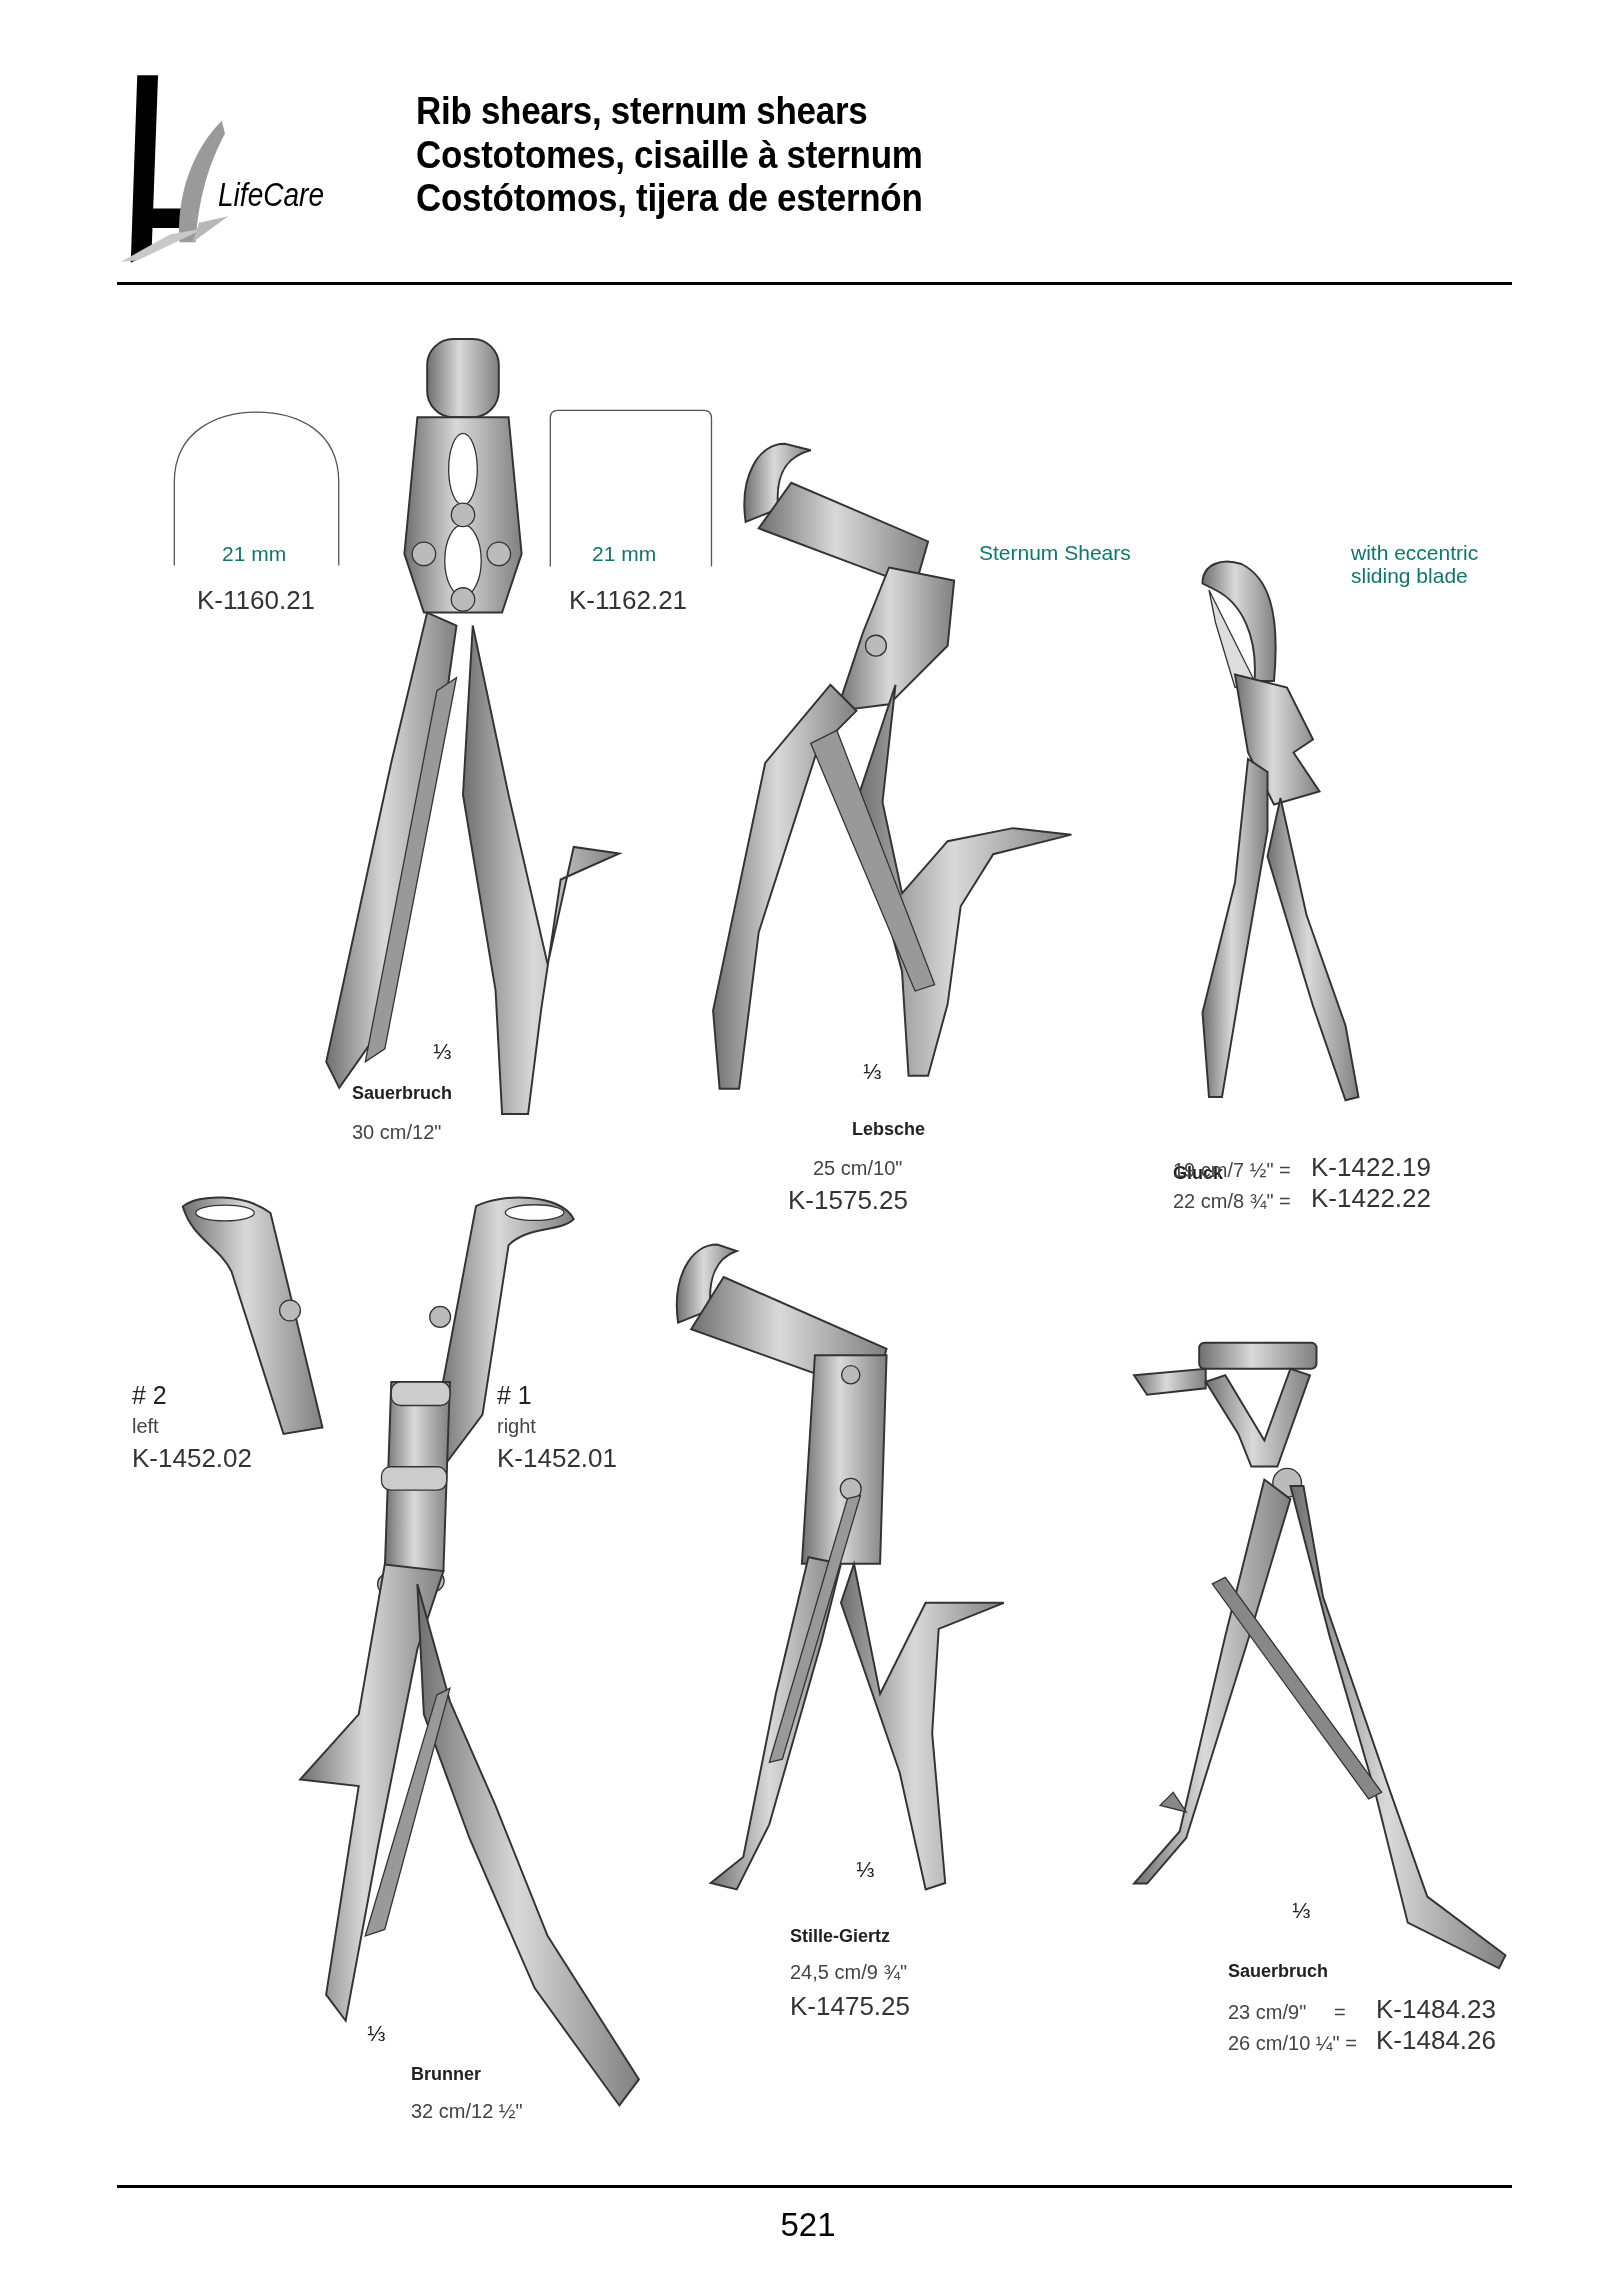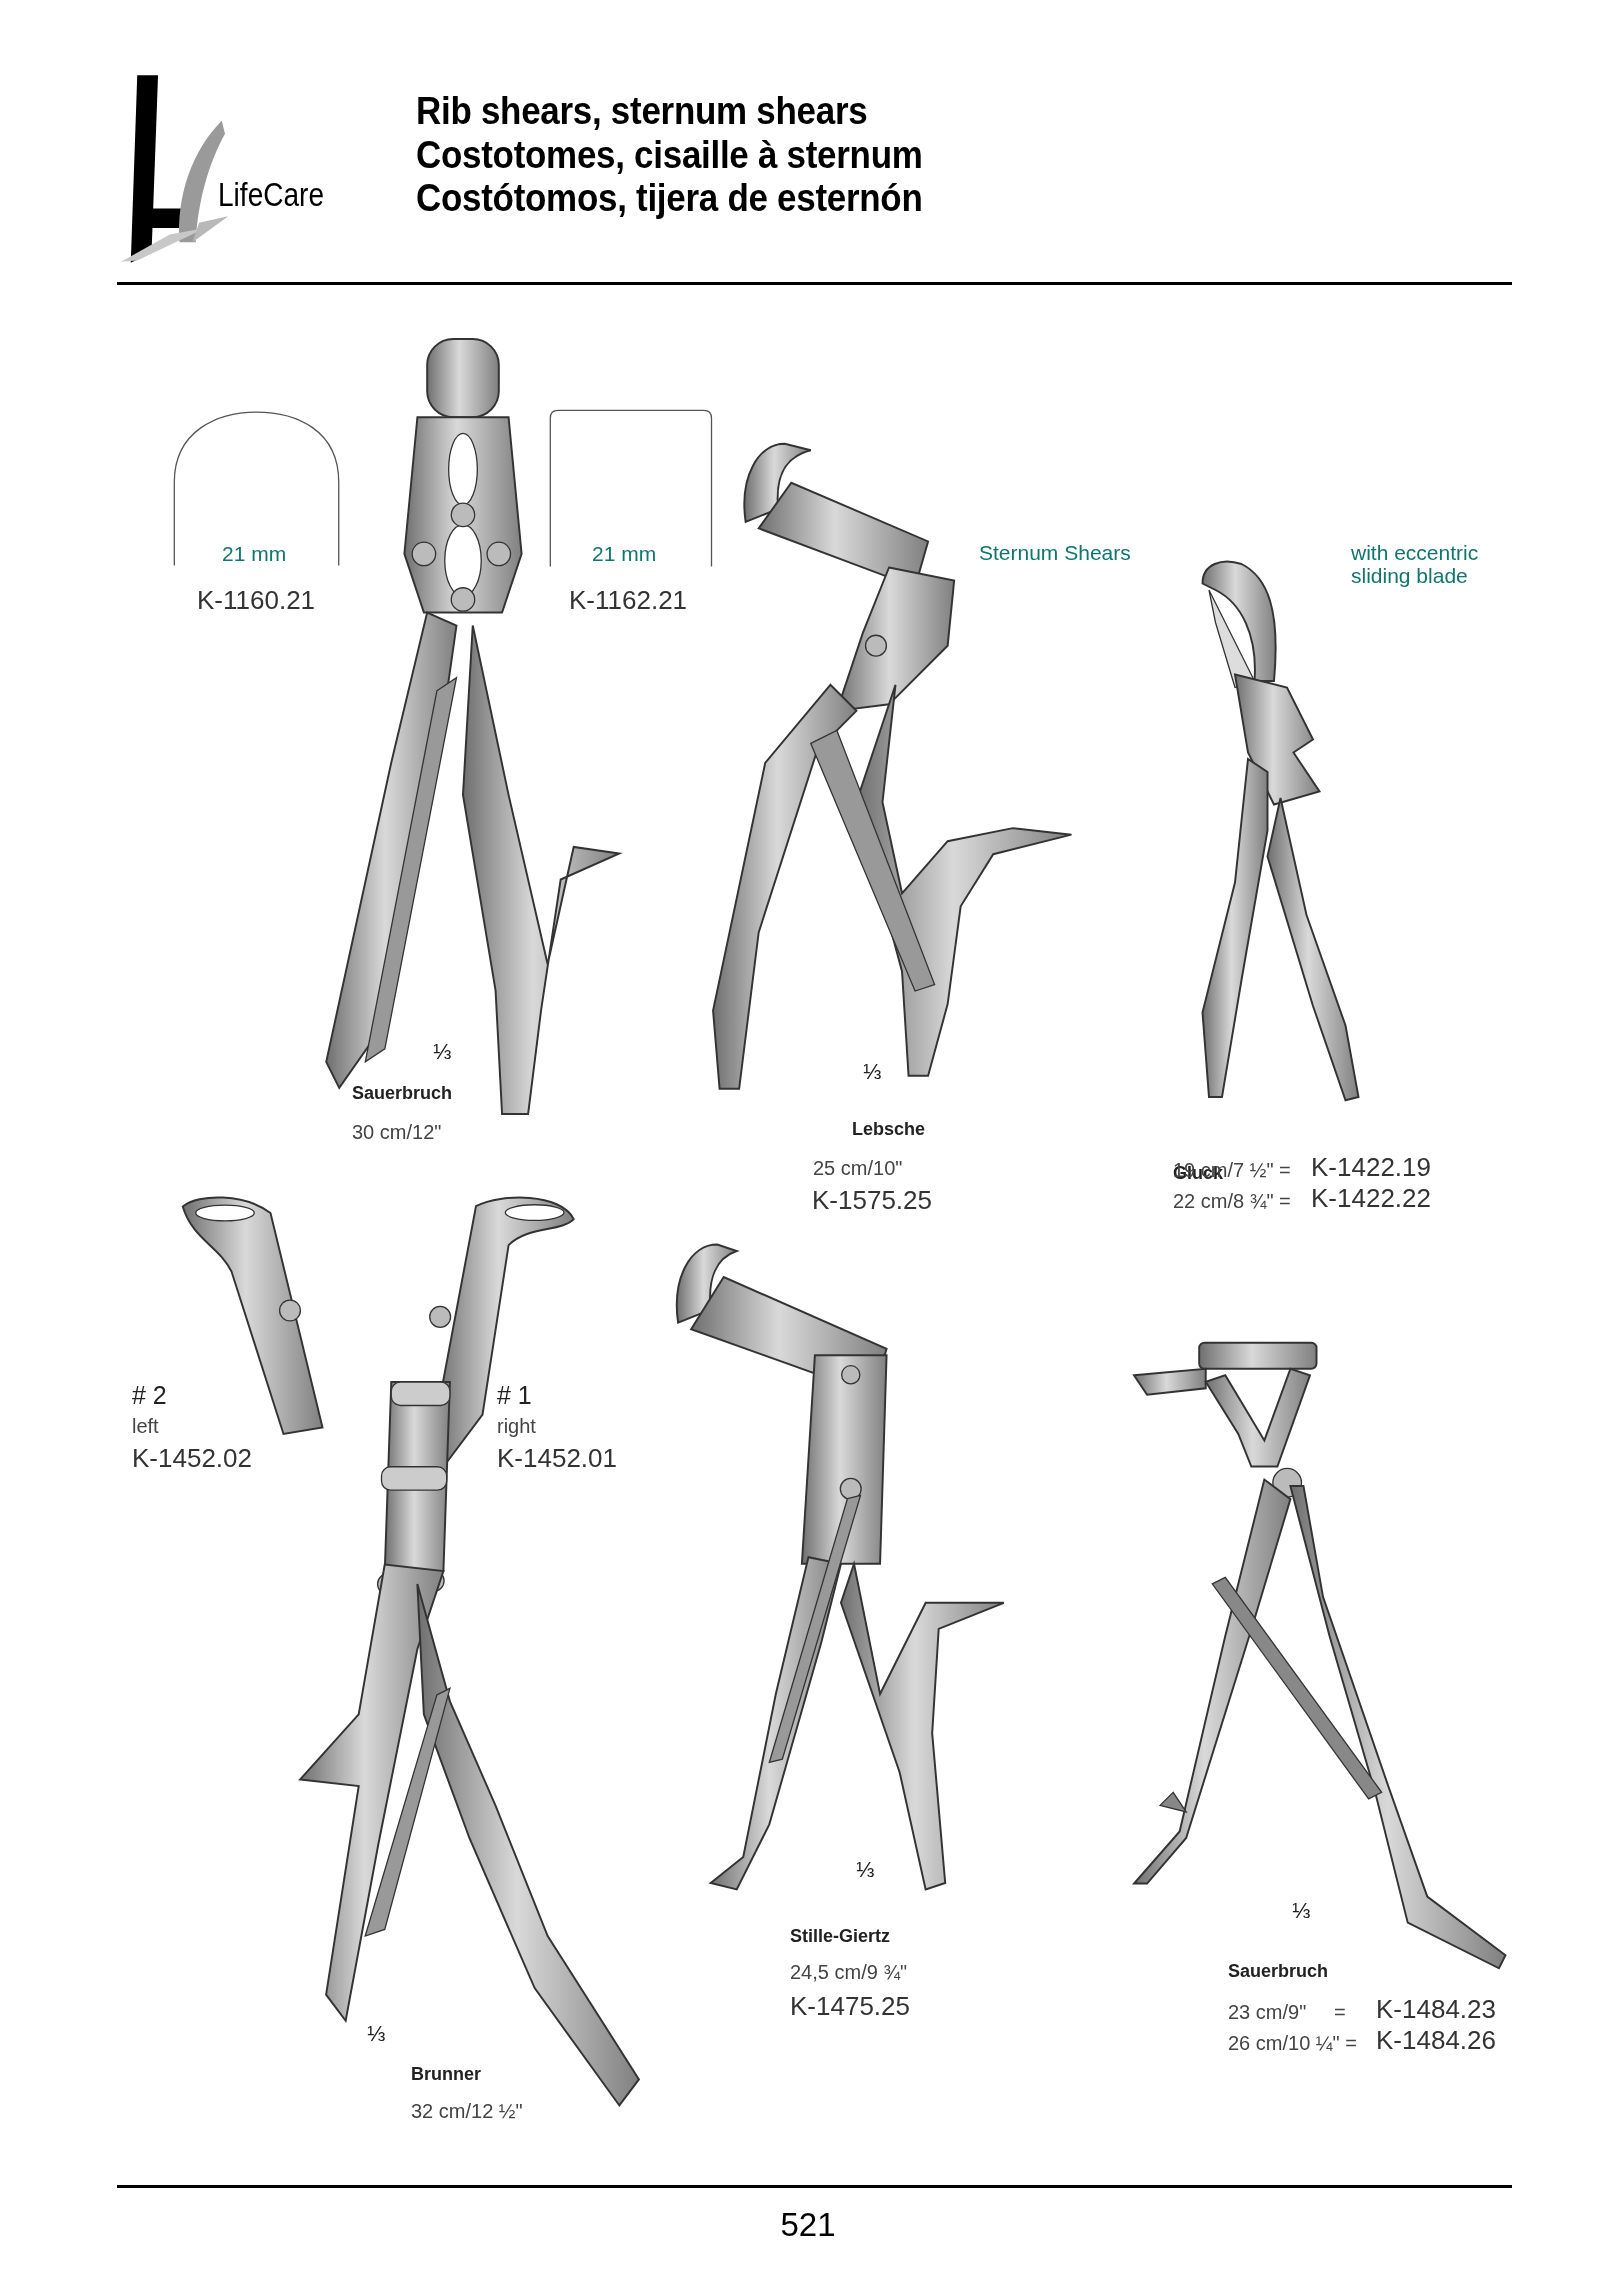--- a/index.html
+++ b/index.html
@@ -1,17 +1,17 @@
 <!DOCTYPE html>
 <html style="font-size:10.4px"><head>
 <meta charset="utf-8">
 <style>
   html,body{margin:0;padding:0;background:#fff;}
   body{width:1616px;height:2284px;position:relative;overflow:hidden;font-family:"Liberation Sans",sans-serif;color:#222;}
-  .abs{position:absolute;}
+  .abs{position:absolute;font-style:italic;}
   .title-line{position:absolute;left:416px;font-family:"Liberation Sans",sans-serif;font-weight:bold;font-size:38px;color:#000;letter-spacing:-0.3px;white-space:nowrap;transform:scaleX(0.92);transform-origin:left;}
   .rule{position:absolute;left:117px;width:1395px;height:3.3px;background:#000;}
   .lbl{position:absolute;font-family:"Liberation Sans",sans-serif;color:#333;white-space:nowrap;}
   .name{font-weight:bold;font-size:18px;color:#222;}
   .size{font-size:20px;color:#444;}
   .code{font-size:26px;color:#333;}
   .note{font-size:21px;color:#0f766e;}
   .scale{font-size:22px;color:#222;}
   .page-num{position:absolute;left:0;width:1616px;top:2206px;text-align:center;font-size:33px;color:#000;}
   svg.inst{position:absolute;overflow:visible;}
@@ -78,21 +78,21 @@
   <path d="M310,200 L410,220 L400,320 L310,410 L230,420 L270,300 Z" fill="url(#metal)" stroke="#333" stroke-width="3"></path>
   <circle cx="290" cy="320" r="16" fill="#bbb" stroke="#333" stroke-width="2"></circle>
   <path d="M220,380 L120,500 L40,880 L50,1000 L80,1000 L110,760 L200,480 L260,420 Z" fill="url(#metal)" stroke="#333" stroke-width="3"></path>
   <path d="M320,380 L300,560 L330,700 L400,620 L500,600 L590,610 L470,640 L420,720 L400,870 L370,980 L340,980 L330,820 L260,560 Z" fill="url(#metal)" stroke="#333" stroke-width="3"></path>
   <path d="M190,470 L230,450 L380,840 L350,850 Z" fill="#999" stroke="#333" stroke-width="2"></path>
 </svg>
 <div class="lbl note" style="left:979px;top:541px;">Sternum Shears</div>
 <div class="lbl scale" style="left:863px;top:1059px;">⅓</div>
 <div class="lbl name" style="left:852px;top:1119px;">Lebsche</div>
 <div class="lbl size" style="left:813px;top:1157px;">25 cm/10"</div>
-<div class="lbl code" style="left:812px;top:1185px;">K-1575.25</div>
+<div class="lbl code" style="left:788px;top:1185px;">K-1575.25</div>
 
 <svg class="inst" style="left:1196px;top:557px;" width="195" height="547" viewBox="0 0 300 840">
   <path d="M10,40 C10,10 40,0 70,10 C110,30 130,80 120,190 L90,190 C95,120 70,70 30,50 Z" fill="url(#metal)" stroke="#333" stroke-width="3"></path>
   <path d="M20,50 L90,190 L60,200 L30,100 Z" fill="#ddd" stroke="#333" stroke-width="2"></path>
   <path d="M60,180 L140,200 L180,280 L150,300 L190,360 L120,380 L80,300 Z" fill="url(#metal)" stroke="#333" stroke-width="3"></path>
   <path d="M80,310 L60,500 L10,700 L20,830 L40,830 L70,650 L110,420 L110,330 Z" fill="url(#metal)" stroke="#333" stroke-width="3"></path>
   <path d="M130,370 L170,550 L230,720 L250,830 L230,835 L180,690 L110,460 Z" fill="url(#metal)" stroke="#333" stroke-width="3"></path>
 </svg>
 <div class="lbl note" style="left:1351px;top:541px;">with eccentric</div>
 <div class="lbl note" style="left:1351px;top:564px;">sliding blade</div>

